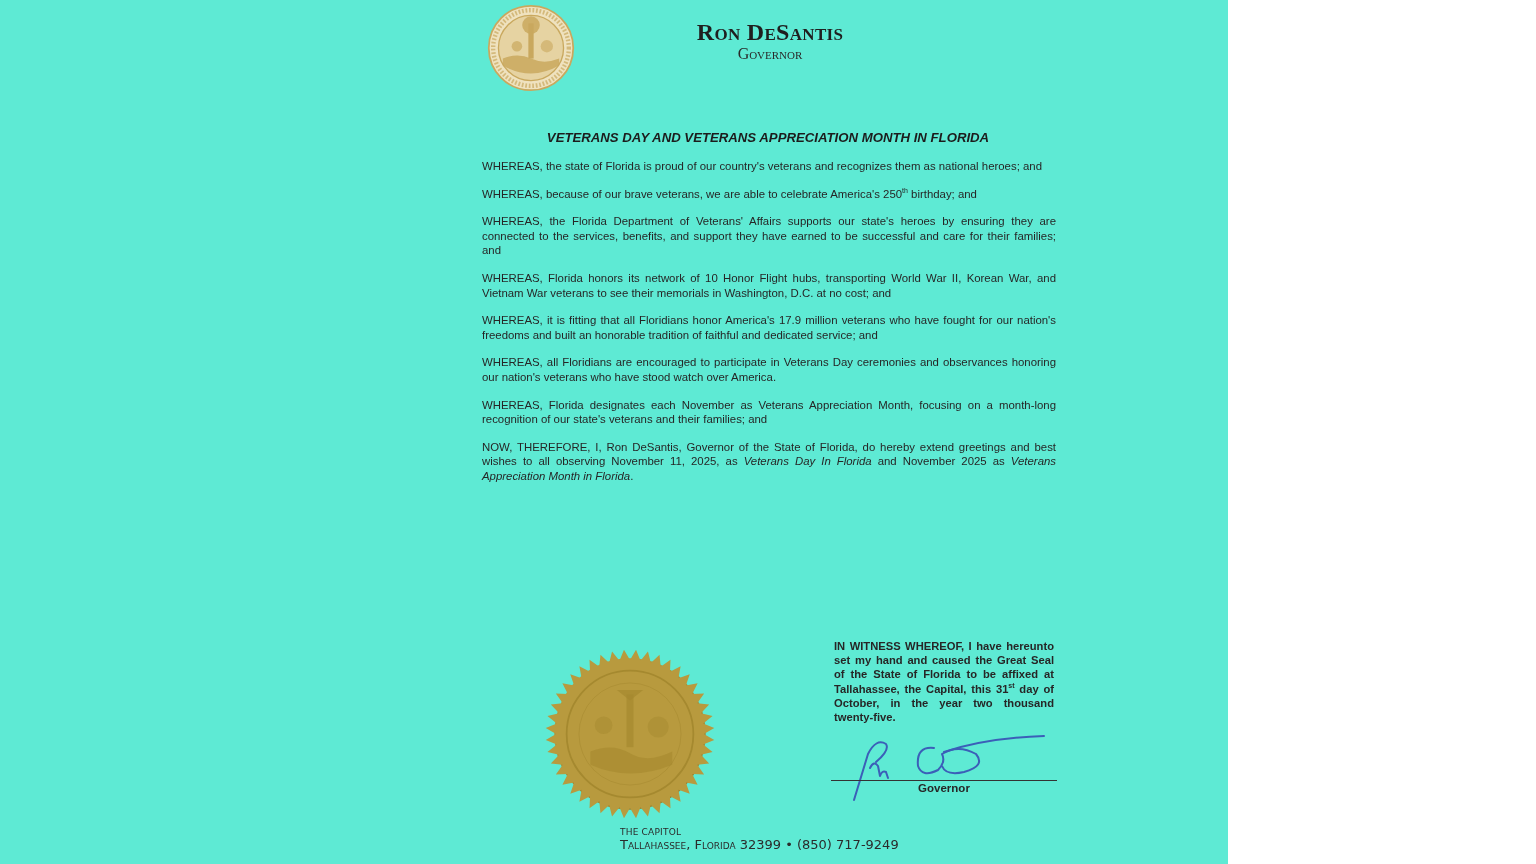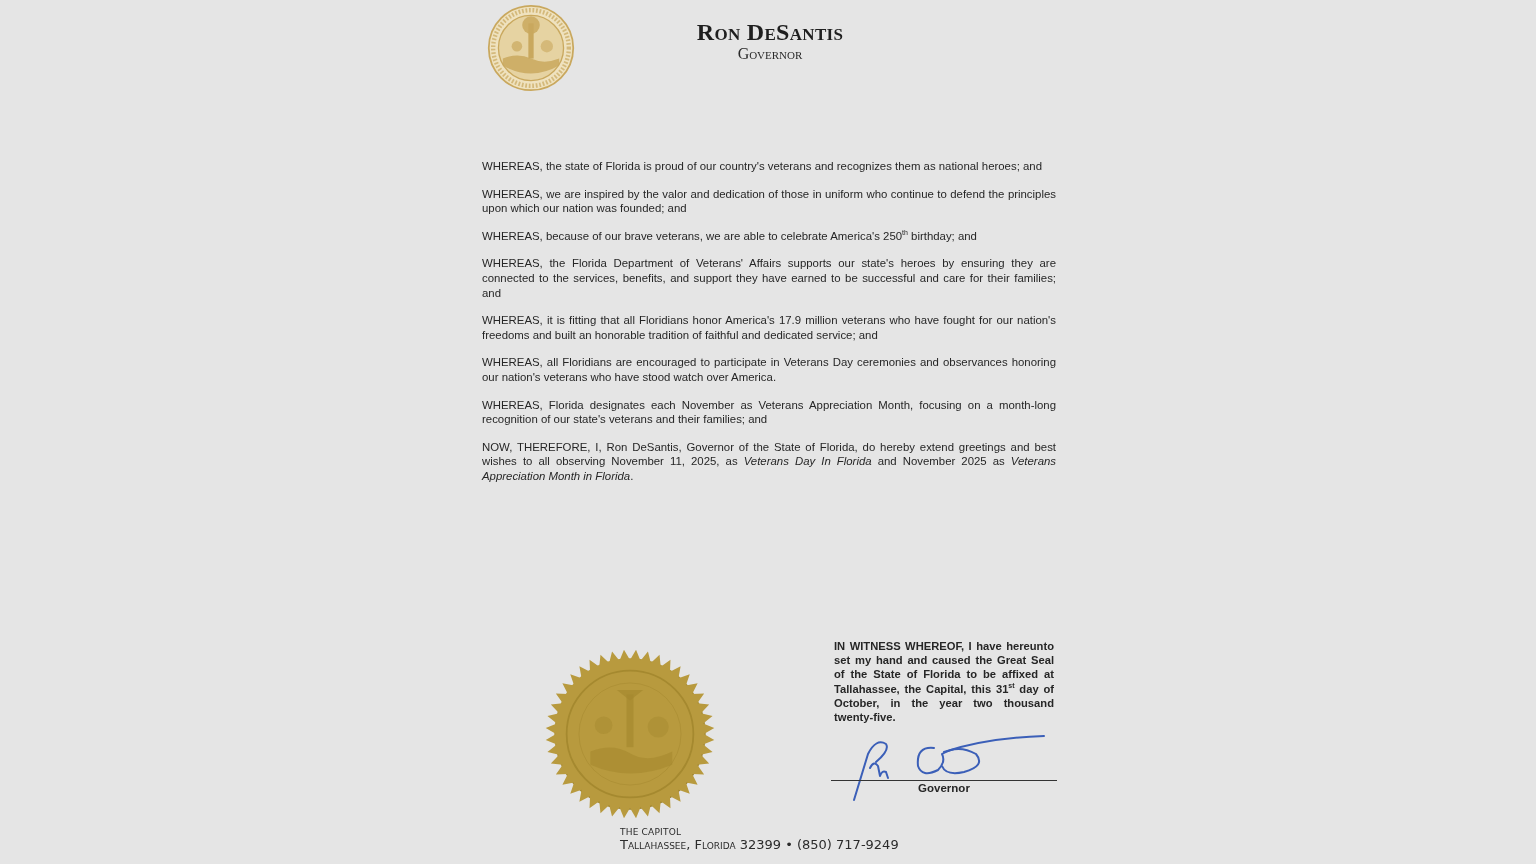--- a/index.html
+++ b/index.html
@@ -5,23 +5,23 @@
     html, body {
       margin: 0;
       padding: 0;
       width: 1536px;
       height: 864px;
       background: #ffffff;
       overflow: hidden;
     }
     .page {
       position: relative;
-      width: 1536px;
+      width: 1228px;
       height: 864px;
-      background: #e5e5e5;
+      background: #5eead4;
     }
     .top-seal {
       position: absolute;
       left: 487px;
       top: 4px;
       width: 88px;
       height: 88px;
     }
     .letterhead {
       position: absolute;
@@ -158,26 +158,27 @@
     <path d="M18 62 Q35 55 50 62 T82 62 L82 70 Q50 88 18 70 Z" fill="#c9a85e" opacity="0.85"></path>
     <circle cx="34" cy="48" r="6" fill="#c9a85e" opacity="0.7"></circle>
     <circle cx="68" cy="48" r="7" fill="#c9a85e" opacity="0.6"></circle>
   </svg>
 
   <div class="letterhead">
     <div class="lh-name">Ron DeSantis</div>
     <div class="lh-title">Governor</div>
   </div>
 
+  <div class="doc-title">VETERANS DAY AND VETERANS APPRECIATION MONTH IN FLORIDA</div>
 
   <div class="body-text">
     <p class="para">WHEREAS, the state of Florida is proud of our country's veterans and recognizes them as national heroes; and</p>
-    <p class="para">WHEREAS, we are inspired by the valor and dedication of those in uniform who continue to defend the principles upon which our nation was founded; and</p>
     <p class="para left"><span>WHEREAS, because of our brave veterans, we are able to celebrate America's 250</span><sup>th</sup><span> birthday; and</span></p>
     <p class="para">WHEREAS, the Florida Department of Veterans' Affairs supports our state's heroes by ensuring they are connected to the services, benefits, and support they have earned to be successful and care for their families; and</p>
+    <p class="para">WHEREAS, Florida honors its network of 10 Honor Flight hubs, transporting World War II, Korean War, and Vietnam War veterans to see their memorials in Washington, D.C. at no cost; and</p>
     <p class="para">WHEREAS, it is fitting that all Floridians honor America's 17.9 million veterans who have fought for our nation's freedoms and built an honorable tradition of faithful and dedicated service; and</p>
     <p class="para">WHEREAS, all Floridians are encouraged to participate in Veterans Day ceremonies and observances honoring our nation's veterans who have stood watch over America.</p>
     <p class="para">WHEREAS, Florida designates each November as Veterans Appreciation Month, focusing on a month-long recognition of our state's veterans and their families; and</p>
     <p class="para"><span>NOW, THEREFORE, I, Ron DeSantis, Governor of the State of Florida, do hereby extend greetings and best wishes to all observing November 11, 2025, as </span><i>Veterans Day In Florida</i><span> and November 2025 as </span><i>Veterans Appreciation Month in Florida</i><span>.</span></p>
   </div>
 
   <svg class="gold-seal" viewBox="0 0 200 200">
     <defs>
       <radialGradient id="foil" cx="45%" cy="40%" r="65%">
         <stop offset="0%" stop-color="#d6bf6a"></stop>

